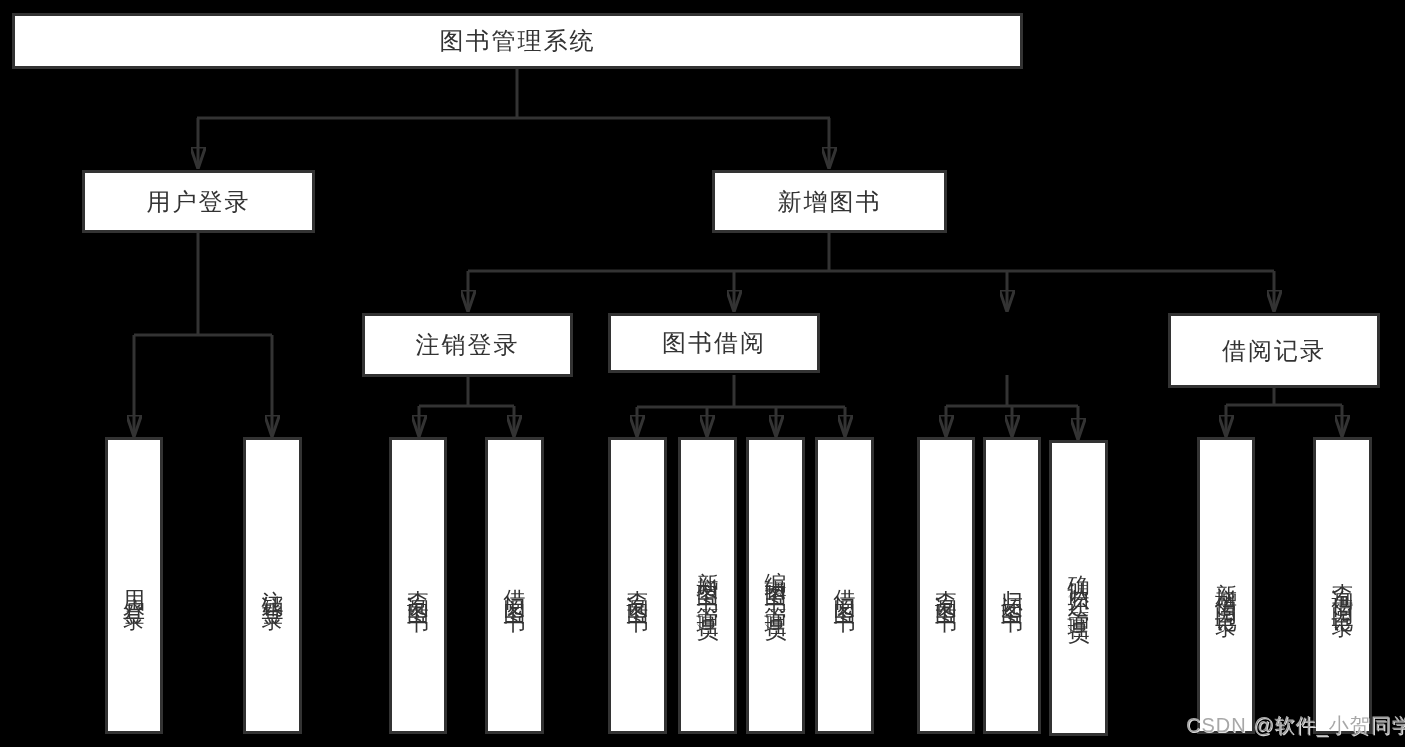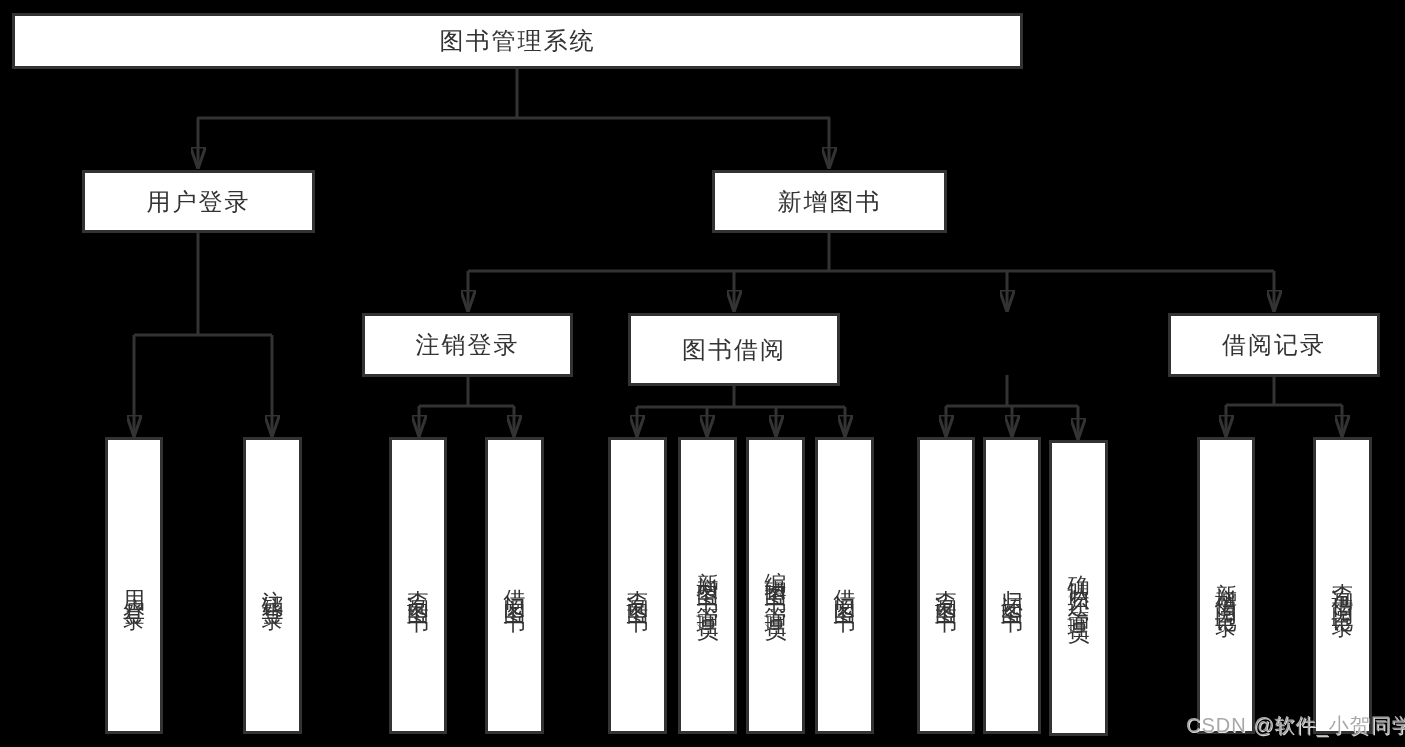--- a/index.html
+++ b/index.html
@@ -129,24 +129,24 @@
   <div class="box h" style="left:82px; top:170px; width:233px; height:63px">
     <span>用户登录</span>
   </div>
   <div class="box h" style="left:712px; top:170px; width:235px; height:63px">
     <span>新增图书</span>
   </div>
 
   <div class="box h" style="left:362px; top:313px; width:211px; height:64px">
     <span>注销登录</span>
   </div>
-  <div class="box h" style="left:628px; top:313px; width:212px; height:73px">
+  <div class="box h" style="left:608px; top:313px; width:212px; height:60px">
     <span>图书借阅</span>
   </div>
-  <div class="box h" style="left:1168px; top:313px; width:212px; height:64px">
+  <div class="box h" style="left:1168px; top:313px; width:212px; height:75px">
     <span>借阅记录</span>
   </div>
 
   <div class="box v" style="left:105px; top:437px; width:58px; height:297px">
     <span>用户登录</span>
   </div>
   <div class="box v" style="left:243px; top:437px; width:59px; height:297px">
     <span>注销登录</span>
   </div>
 

